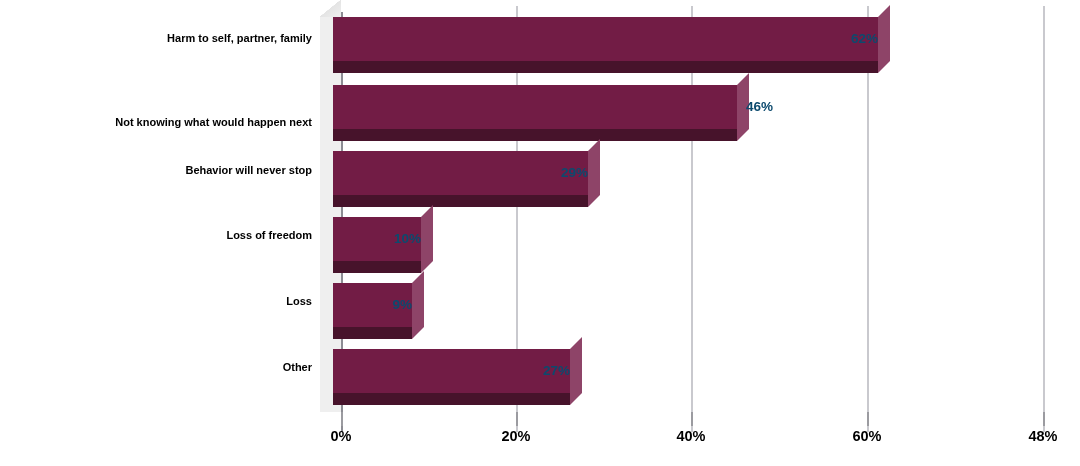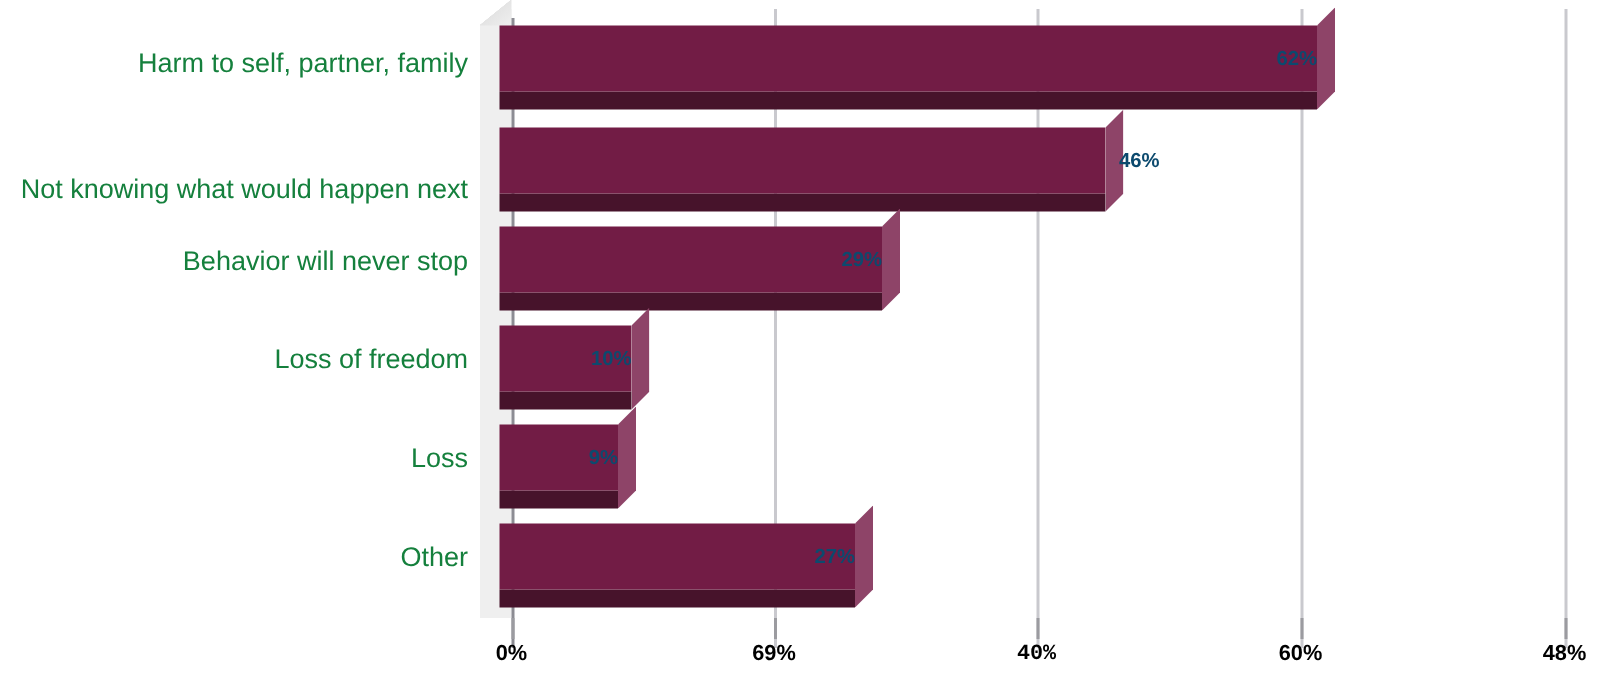--- a/index.html
+++ b/index.html
@@ -27,23 +27,23 @@
     left: 0;
     top: 0;
     width: 312px;
     height: 410px;
   }
   .cat-label {
     position: absolute;
     right: 0;
     width: 312px;
     text-align: right;
-    font-size: 18px;
-    font-weight: normal;
-    color: #15803d;
+    font-size: 11px;
+    font-weight: bold;
+    color: #000000;
     line-height: 1;
     white-space: nowrap;
   }
 
   
   .plot {
     position: absolute;
     left: 320px;
     top: 0;
     width: 760px;
@@ -214,19 +214,19 @@
       <div class="bar-value" style="width:237px;">27%</div>
     </div>
 
     <div class="x-tick" style="left:21px;"></div>
     <div class="x-tick" style="left:196px;"></div>
     <div class="x-tick" style="left:371px;"></div>
     <div class="x-tick" style="left:547px;"></div>
     <div class="x-tick" style="left:723px;"></div>
 
     <div class="x-tick-label" style="left:21px;">0%</div>
-    <div class="x-tick-label" style="left:196px;">69%</div>
-    <div class="x-tick-label" style="left:371px;font-family:Liberation Mono, monospace;">40%</div>
+    <div class="x-tick-label" style="left:196px;">20%</div>
+    <div class="x-tick-label" style="left:371px;">40%</div>
     <div class="x-tick-label" style="left:547px;">60%</div>
     <div class="x-tick-label" style="left:723px;">48%</div>
 
   </div>
 </div>
 
 </body></html>

